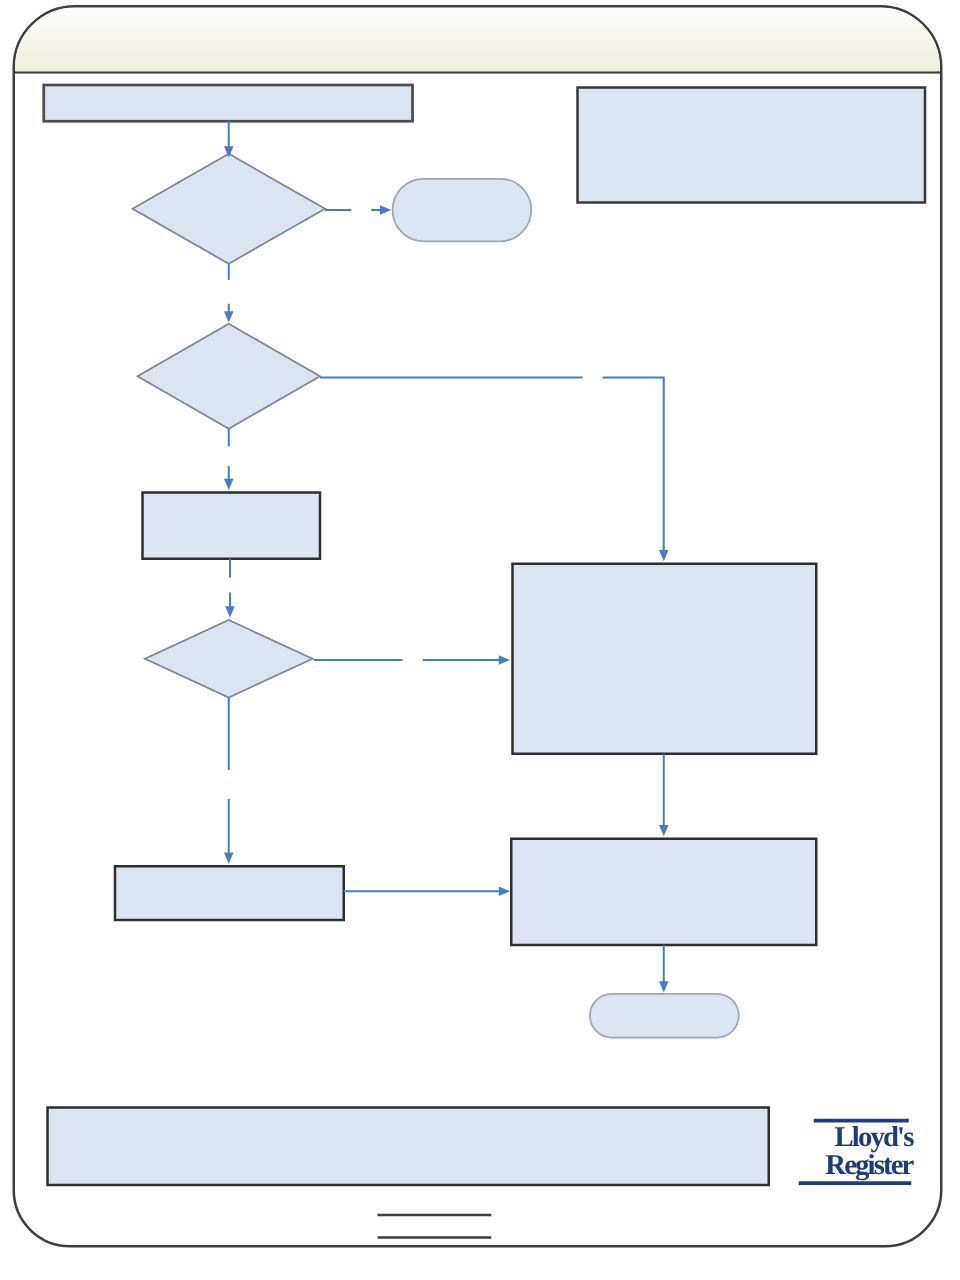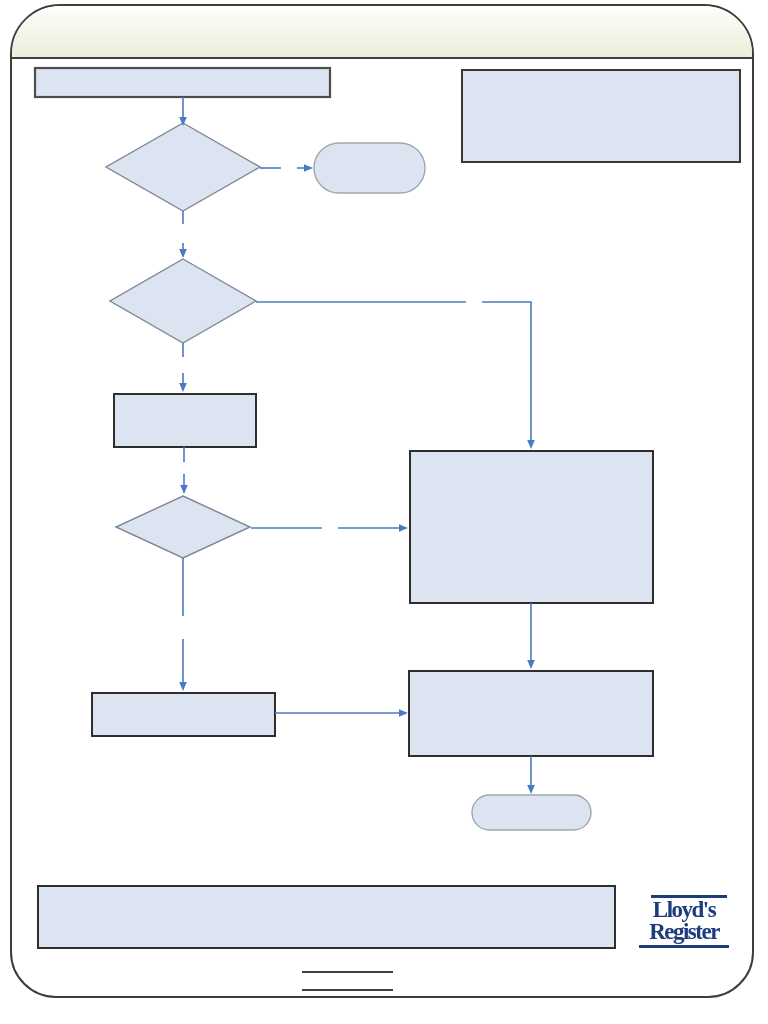--- a/index.html
+++ b/index.html
@@ -14,21 +14,21 @@
   }
   .header-band{
     position:absolute;left:0;top:0;width:100%;height:53px;
     background:linear-gradient(#fefefc, #ecedda);
     border-bottom:2px solid #3e3e3e;
     border-radius:46px 46px 0 0;box-sizing:border-box;
   }
   .flow-svg{position:absolute;left:0;top:0;width:768px;height:1024px;}
   .logo{
     position:absolute;left:638px;top:895px;width:92px;
-    color:#1e3c7d;text-align:center;
+    color:#1e3c7d;text-align:right;
   }
   .logo-rule-top{margin:0 3px 0 13px;height:3px;background:#1e3c7d;}
   .logo-text{
     font-family:"Liberation Serif",serif;font-weight:bold;
     font-size:23px;line-height:0.82;letter-spacing:-1.5px;
     margin-top:3px;white-space:nowrap;
   }
   .logo-rule-bottom{margin:3px 1px 0 1px;height:3px;background:#1e3c7d;}
 </style>
 </head>

